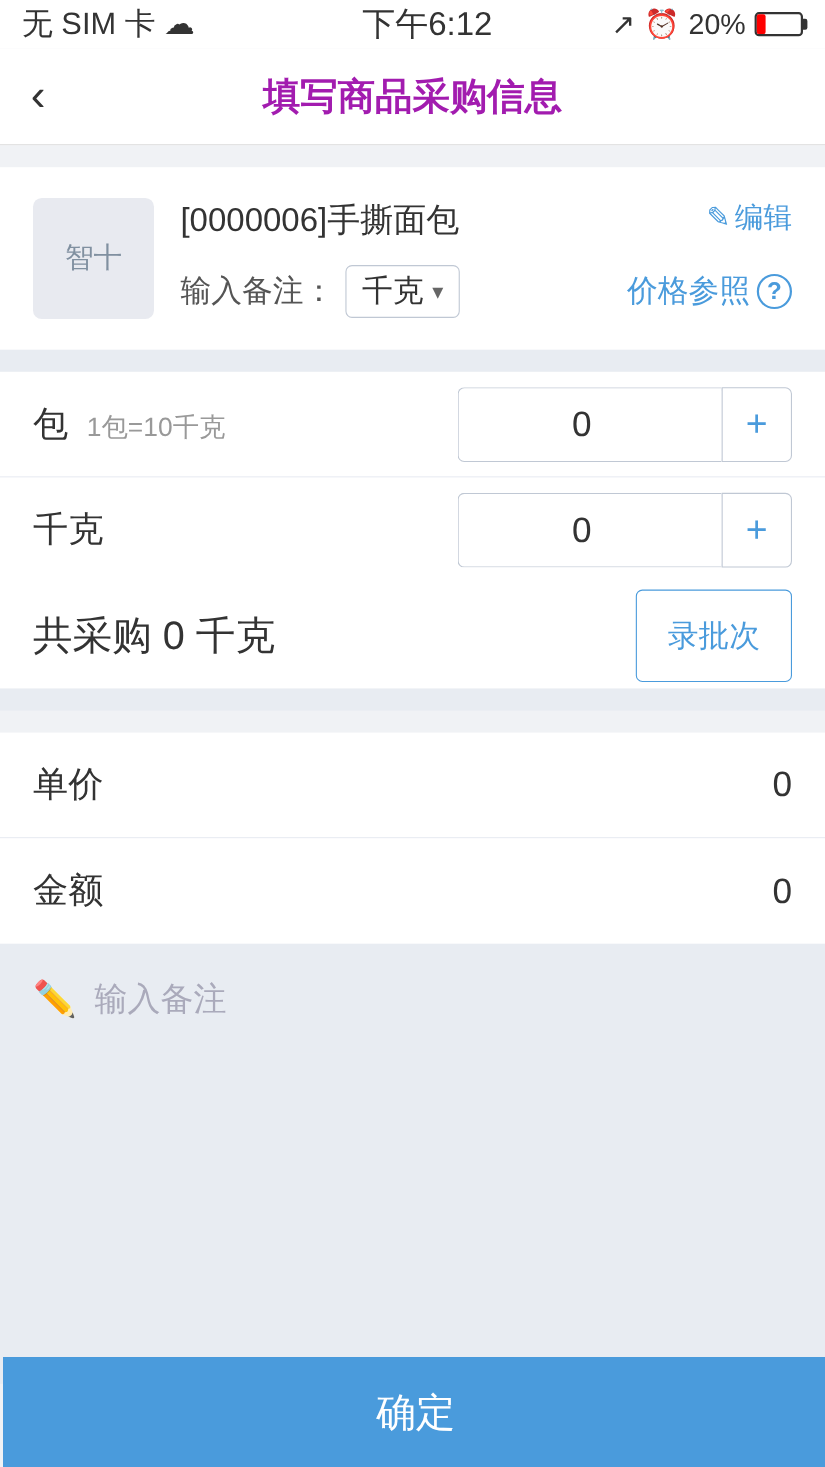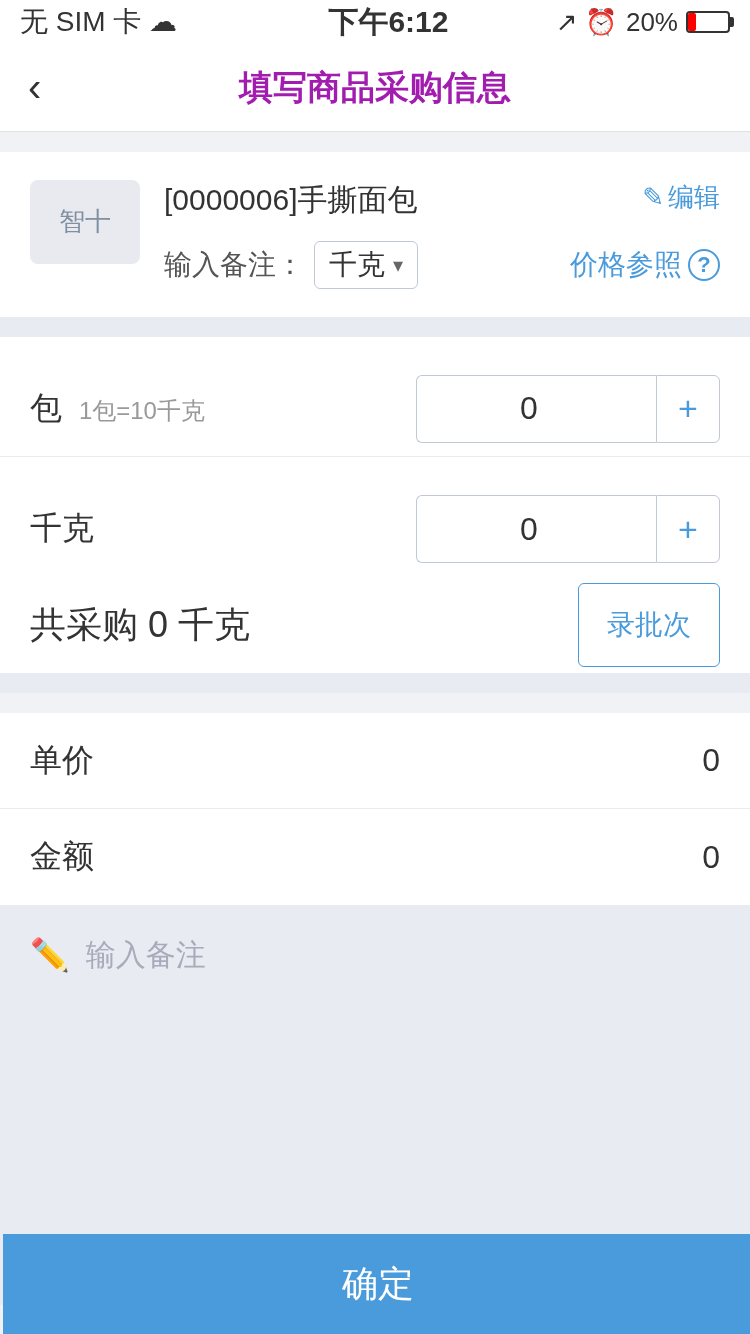--- a/index.html
+++ b/index.html
@@ -18,21 +18,21 @@
       height: 44px;
       background: #fff;
       display: flex;
       align-items: center;
       justify-content: space-between;
       padding: 0 20px;
       font-size: 28px;
       font-weight: 500;
     }
     .status-left { display: flex; align-items: center; gap: 10px; }
-    .status-center { font-size: 30px; font-weight: 700; margin-left: 44px; }
+    .status-center { font-size: 30px; font-weight: 400; margin-left: 44px; }
     .status-right { display: flex; align-items: center; gap: 8px; font-size: 26px; }
     .battery-icon {
       width: 44px; height: 22px;
       border: 2px solid #333;
       border-radius: 4px;
       position: relative;
       display: inline-flex;
       align-items: center;
     }
     .battery-icon::after {
@@ -80,21 +80,21 @@
     .product-card {
       background: #fff;
       margin-top: 20px;
       padding: 28px 30px;
       display: flex;
       align-items: flex-start;
       gap: 24px;
     }
     .product-image {
       width: 110px;
-      height: 84px;
+      height: 110px;
       background: #e8eaf0;
       border-radius: 8px;
       display: flex;
       align-items: center;
       justify-content: center;
       flex-shrink: 0;
     }
     .product-image-text {
       font-size: 26px;
       color: #8090a0;
@@ -166,21 +166,20 @@
     
     .input-section {
       background: #fff;
     }
     .input-row {
       display: flex;
       align-items: center;
       padding: 0 30px;
       height: 96px;
       border-bottom: 1px solid #e8ecf2;
-      margin-top: 24px;
     }
     .input-row:last-child { border-bottom: none; }
     .input-label { font-size: 32px; color: #333; flex: 1; }
     .input-sub { font-size: 24px; color: #999; margin-left: 8px; }
     .input-field-wrap {
       display: flex;
       align-items: center;
       gap: 0;
     }
     .input-field {

